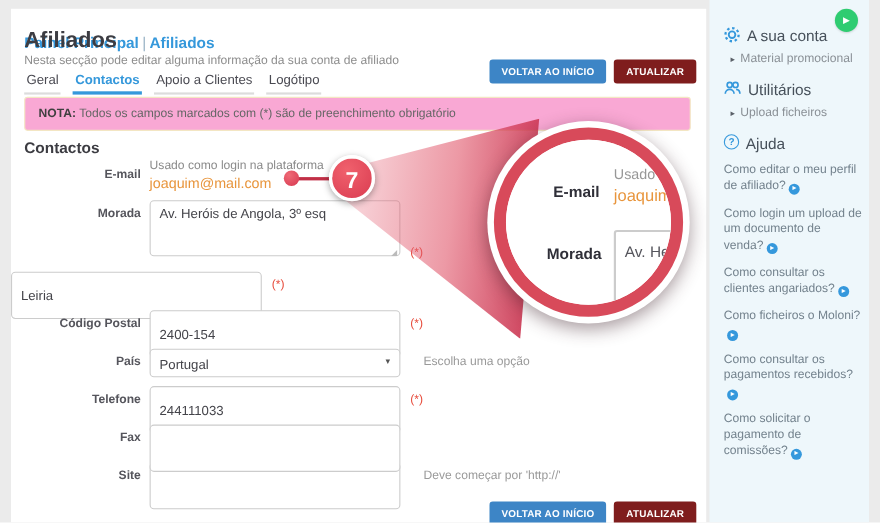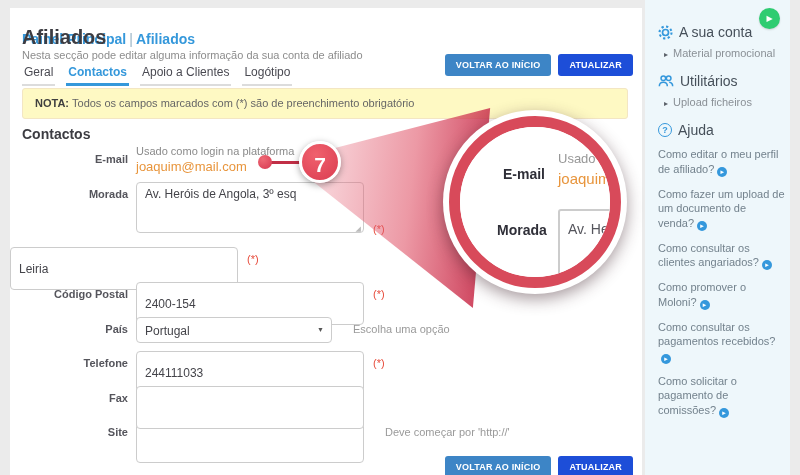--- a/index.html
+++ b/index.html
@@ -22,56 +22,56 @@
   .page-subtitle { position:absolute; left:12px; top:41px; font-size:11px; color:#8d8d8d; }
 
   .tabs { position:absolute; left:12px; top:54px; display:flex; gap:11px; }
   .tab { font-size:12px; color:#4a4a52; padding:3px 2px 5px; border-bottom:2px solid #dcdcdc; cursor:pointer; white-space:nowrap; }
   .tab.active { color:#3598db; border-bottom:3px solid #3598db; padding-bottom:4px; font-weight:bold; }
 
   .top-actions { position:absolute; right:9px; top:46px; display:flex; gap:7px; }
   .btn { display:inline-block; border:none; border-radius:3px; color:#fff; font-family:inherit;
          font-size:9px; font-weight:bold; letter-spacing:.2px; padding:6px 11px; cursor:pointer; }
   .btn-dark  { background:#3d85c6; }
-  .btn-light { background:#1d4ed8; }
+  .btn-light { background:#7f1d1d; }
   .bottom-actions { position:absolute; right:9px; top:448px; display:flex; gap:7px; }
 
   .note { position:absolute; left:12px; right:14px; top:80px; height:31px;
-          background:#fef9c3; border:1px solid #f3e6c3; border-radius:3px;
+          background:#f9a8d4; border:1px solid #f3e6c3; border-radius:3px;
           font-size:11px; color:#666; padding:8px 12px; }
   .note b { color:#3f3f3f; margin-right:3px; }
 
   .section-title { position:absolute; left:12px; top:118px; font-size:14px; font-weight:bold; color:#3c3c42; }
 
   
   .frow { position:absolute; left:0; display:flex; align-items:flex-start; }
   .flabel { width:126px; text-align:right; padding:6px 8px 0 0; font-size:11px; font-weight:bold; color:#55555c; }
   input.tbox, textarea.tbox {
     width:228px; height:43px; border:1px solid #cccccc; border-radius:4px;
     padding:0 8px; font-size:12px; color:#44444a; font-family:inherit; background:#fff; outline:none;
   }
   textarea.tbox { height:51px; padding:4px 8px; resize:none; line-height:1.3; }
   .ta-wrap { position:relative; width:228px; }
   .ta-wrap::after { content:"◢"; position:absolute; right:3px; bottom:4px; font-size:7px; color:#bbb; pointer-events:none; }
-  .selbox { position:relative; width:196px; height:26px; border:1px solid #cccccc; border-radius:4px;
+  .selbox { position:relative; width:228px; height:26px; border:1px solid #cccccc; border-radius:4px;
             background:#fff; font-size:12px; color:#44444a; padding:6px 8px 0; cursor:pointer; }
   .selbox .caret { position:absolute; right:7px; top:8px; font-size:7px; color:#555; }
   .req { margin-left:9px; padding-top:6px; font-size:11px; color:#e74c3c; white-space:nowrap; }
   .req.bottom { align-self:flex-end; padding-bottom:2px; }
   .fhelp { margin-left:21px; padding-top:6px; font-size:11px; color:#9a9a9a; white-space:nowrap; }
   .email-stack { padding-top:1px; }
   .email-helper { font-size:11px; color:#8a8a8a; }
   .email-value { font-size:13px; color:#e8953c; margin-top:2px; }
 
   
   .sidebar { position:absolute; left:645px; top:0; width:145px; height:475px; background:#eef7fb; padding:10px 10px 0 13px; }
   .play-btn { position:absolute; right:10px; top:8px; width:21px; height:21px; border-radius:50%;
               background:#2ecc71; color:#fff; font-size:8px; text-align:center; line-height:21px; cursor:pointer;
               box-shadow:0 1px 2px rgba(0,0,0,.15); }
-  .sb-sec { display:flex; align-items:center; gap:6px; margin-top:14px; }
+  .sb-sec { display:flex; align-items:flex-start; gap:6px; margin-top:14px; }
   .sb-sec:first-of-type { margin-top:16px; }
   .sb-title { font-size:14px; color:#46505a; }
   .sb-link { display:flex; align-items:baseline; gap:5px; margin:7px 0 0 6px; font-size:11px; color:#8a9096; cursor:pointer; }
   .sb-link .tri { font-size:8px; color:#5a6068; }
   .icn-q { display:inline-block; width:14px; height:14px; border:1.5px solid #3598dc; border-radius:50%;
            color:#3598dc; font-size:9px; font-weight:bold; text-align:center; line-height:12px; }
   .help-list { margin-top:9px; }
   .help-item { font-size:11px; color:#73828d; line-height:1.32; margin-bottom:10px; cursor:pointer; width:127px; }
   .go-icon { display:inline-block; width:10px; height:10px; border-radius:50%; background:#3598dc;
              color:#fff; font-size:7px; line-height:10px; text-align:center; vertical-align:-1px; margin-left:3px; }
@@ -218,23 +218,23 @@
     <span>Upload ficheiros</span>
   </div>
 
   <div class="sb-sec">
     <span class="icn-q">?</span>
     <span class="sb-title">Ajuda</span>
   </div>
 
   <div class="help-list">
     <div class="help-item"><span>Como editar o meu perfil de afiliado?</span><span class="go-icon">▸</span></div>
-    <div class="help-item"><span>Como fazer um upload de um documento de venda?</span><span class="go-icon">▸</span></div>
+    <div class="help-item"><span>Como login um upload de um documento de venda?</span><span class="go-icon">▸</span></div>
     <div class="help-item"><span>Como consultar os clientes angariados?</span><span class="go-icon">▸</span></div>
-    <div class="help-item"><span>Como promover o Moloni?</span><span class="go-icon">▸</span></div>
+    <div class="help-item"><span>Como ficheiros o Moloni?</span><span class="go-icon">▸</span></div>
     <div class="help-item"><span>Como consultar os pagamentos recebidos?</span><span class="go-icon">▸</span></div>
     <div class="help-item"><span>Como solicitar o pagamento de comissões?</span><span class="go-icon">▸</span></div>
   </div>
 </div>
 
 <div class="beam"></div>
 <div class="callout-line"></div>
 <div class="callout-dot"></div>
 <div class="step-badge">7</div>
 

